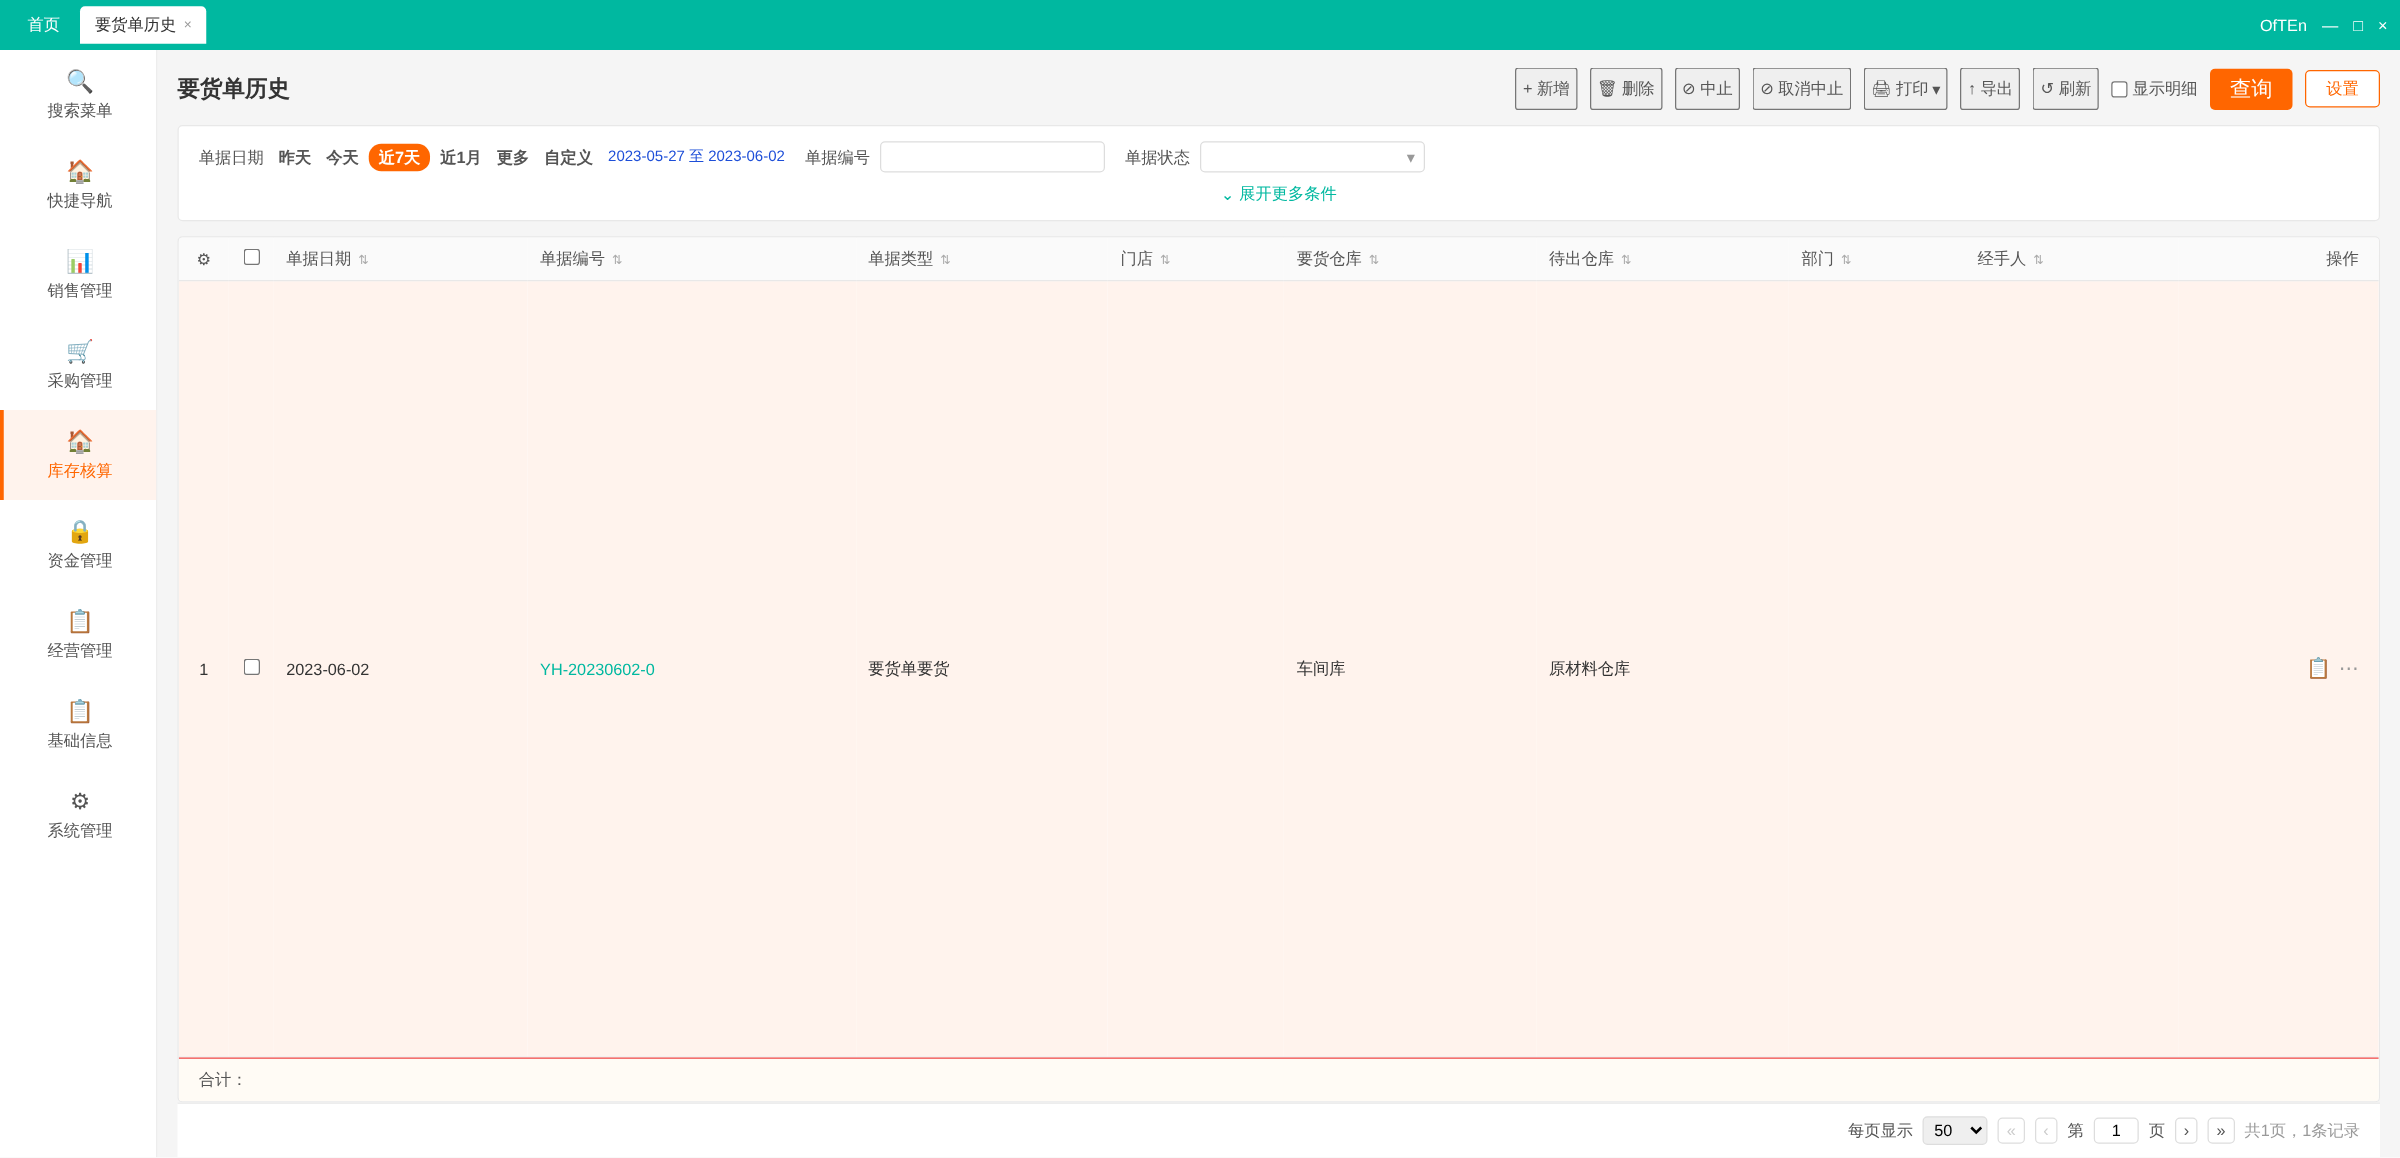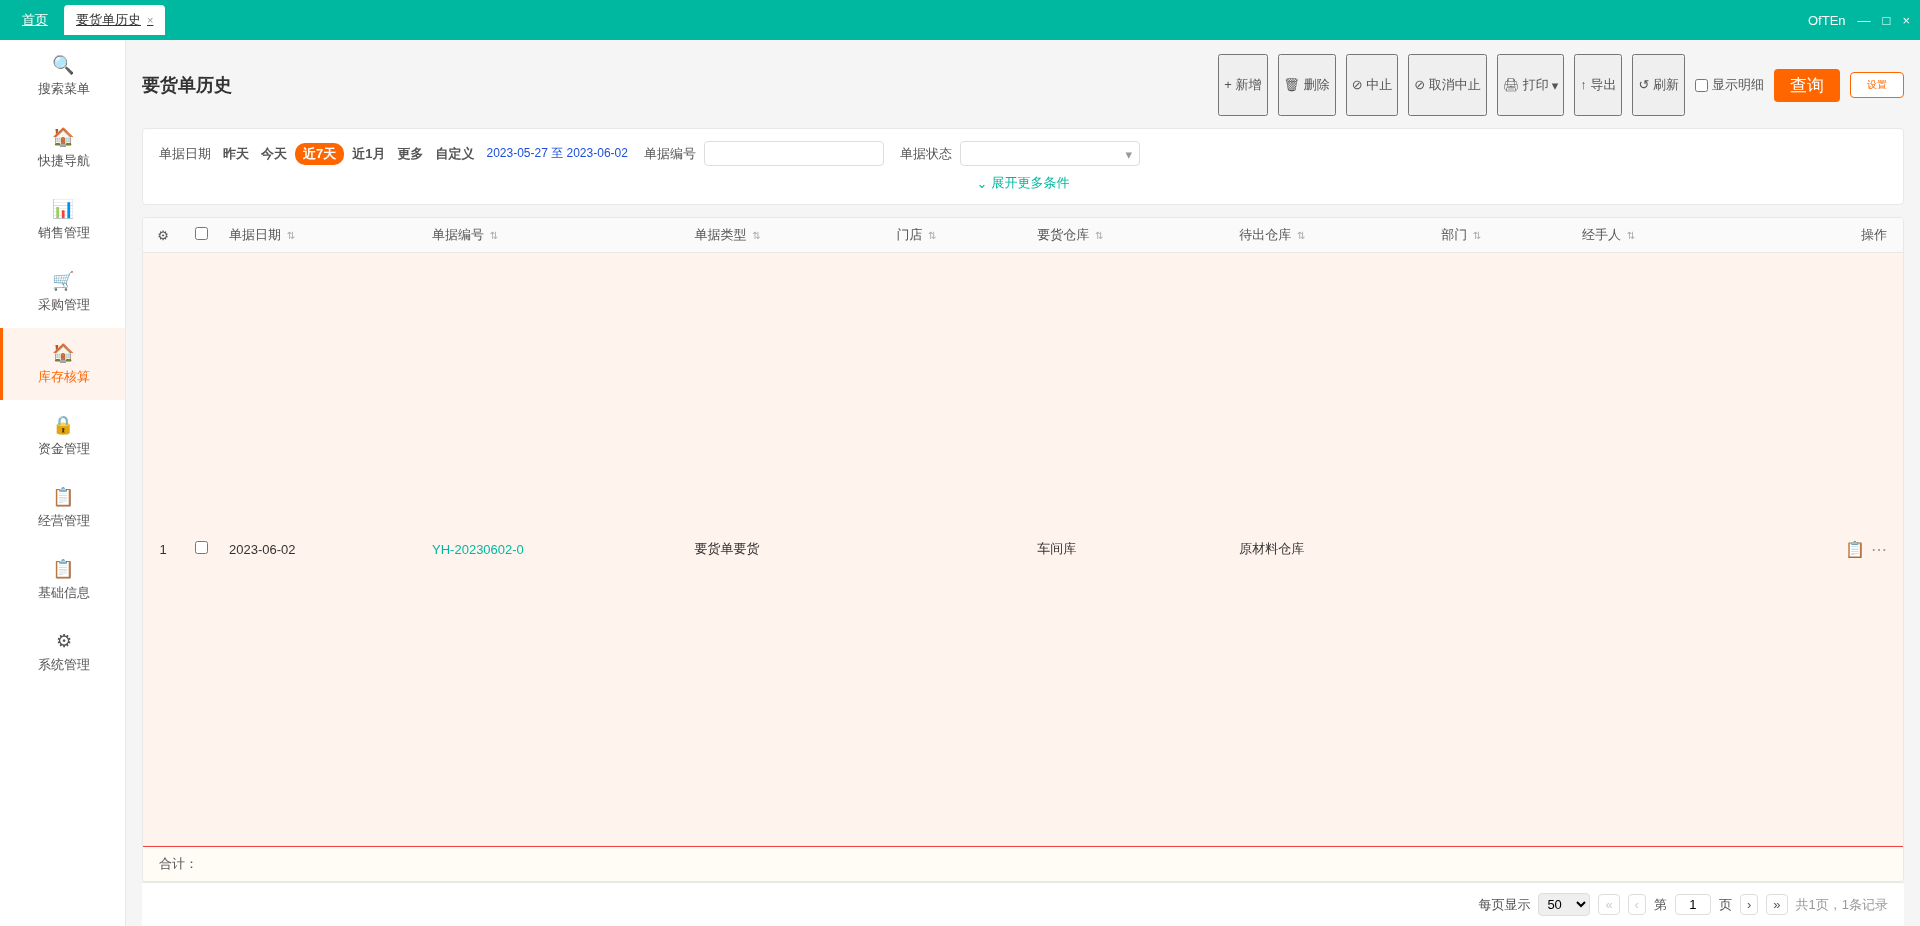--- a/index.html
+++ b/index.html
@@ -18,21 +18,20 @@
     .top-tab {
       height: 30px;
       padding: 0 12px;
       display: flex;
       align-items: center;
       border-radius: 4px 4px 0 0;
       cursor: pointer;
       color: #fff;
       font-size: 13px;
       gap: 6px;
-      text-decoration: underline;
     }
     .top-tab.active {
       background: #fff;
       color: #333;
     }
     .top-tab.home {
       color: #fff;
     }
     .top-tab .close-icon {
       font-size: 11px;
@@ -113,39 +112,39 @@
       align-items: center;
       gap: 10px;
     }
     .toolbar-btn {
       display: flex;
       align-items: center;
       gap: 3px;
       color: #555;
       cursor: pointer;
       font-size: 13px;
-      padding: 20px 4px;
+      padding: 6px 4px;
     }
     .btn-primary {
       background: #f60;
       color: #fff;
       border: none;
       border-radius: 4px;
       padding: 5px 16px;
       cursor: pointer;
       font-size: 17px;
     }
     .btn-secondary {
       background: #fff;
       color: #f60;
       border: 1px solid #f60;
       border-radius: 4px;
       padding: 5px 16px;
       cursor: pointer;
-      font-size: 10px;
+      font-size: 13px;
     }
     .display-detail-cb {
       display: flex;
       align-items: center;
       gap: 4px;
       font-size: 13px;
       color: #555;
       cursor: pointer;
     }
 

